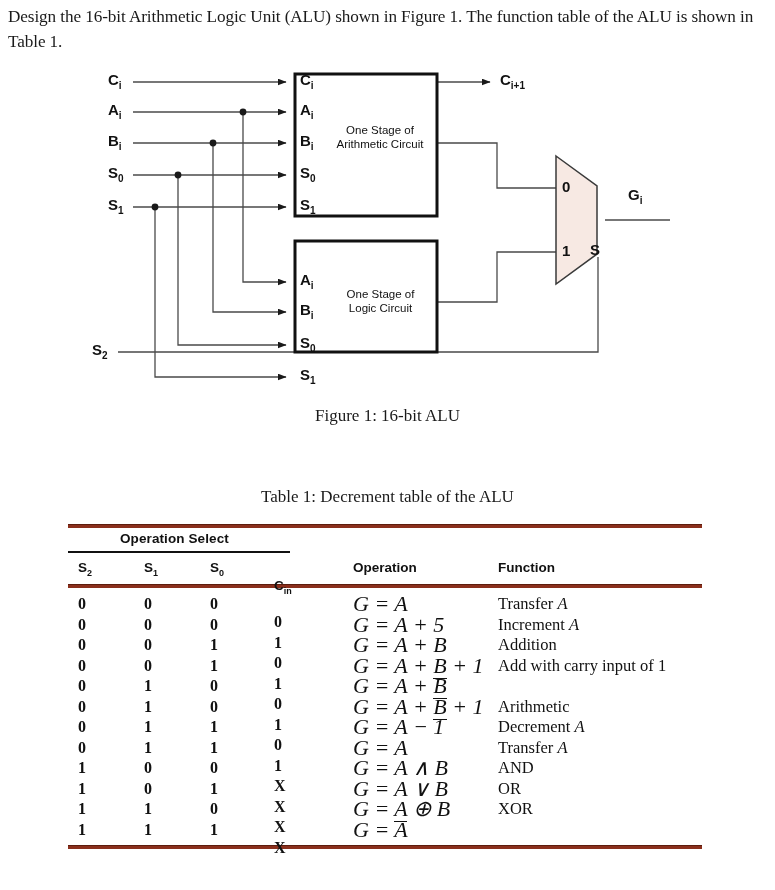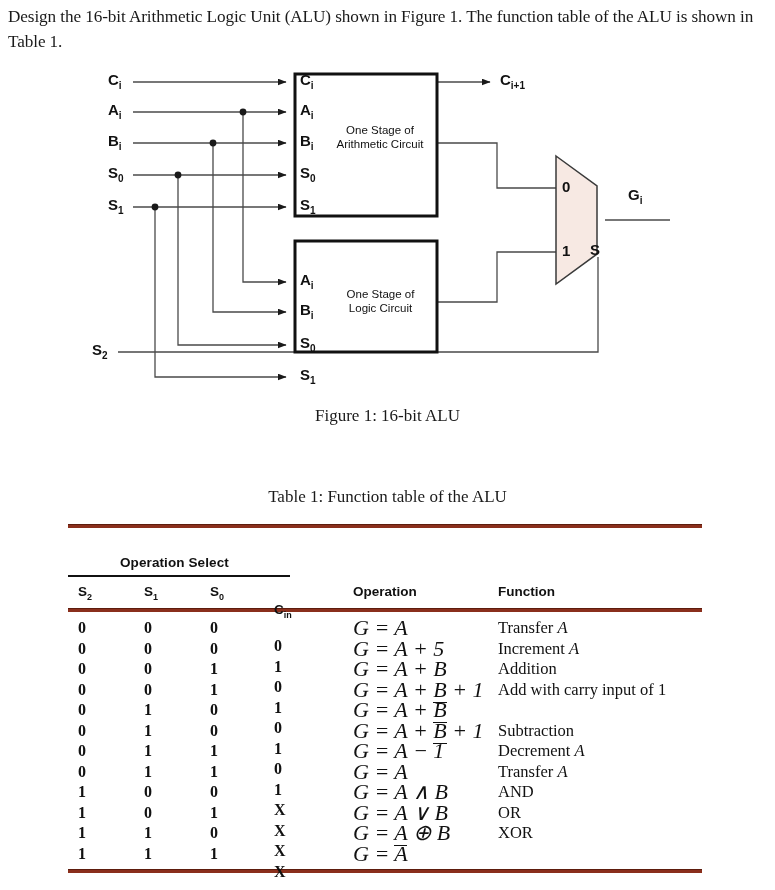--- a/index.html
+++ b/index.html
@@ -58,21 +58,20 @@
   }
   .rule-red {
     height: 3px;
     background: #8a2f1c;
     border-top: 1px solid #5d1c0d;
     width: 100%;
   }
   #opsel-row {
     position: relative;
     height: 26px;
-    margin-top: 24px;
   }
   #opsel-label {
     position: absolute;
     left: 52px;
     top: 3px;
     font-family: "Liberation Sans", sans-serif;
     font-weight: bold;
     font-size: 13.5px;
     color: #111;
     letter-spacing: 0.1px;
@@ -230,21 +229,21 @@
     <span style="position:absolute;left:562px;top:118px;font-family:'Liberation Sans',sans-serif;font-size:15px;font-weight:600;color:#111;">0</span>
     <span style="position:absolute;left:562px;top:182px;font-family:'Liberation Sans',sans-serif;font-size:15px;font-weight:600;color:#111;">1</span>
     <span style="position:absolute;left:590px;top:181px;font-family:'Liberation Sans',sans-serif;font-size:15px;font-weight:600;color:#111;">S</span>
 
     <span style="position:absolute;left:500px;top:11px;font-family:'Liberation Sans',sans-serif;font-size:15px;font-weight:600;color:#111;">C<sub style="font-size:10px;">i+1</sub></span>
     <span style="position:absolute;left:628px;top:126px;font-family:'Liberation Sans',sans-serif;font-size:15px;font-weight:600;color:#111;">G<sub style="font-size:10px;">i</sub></span>
   </div>
 </div>
 
 <div class="fig-caption" id="figure-caption">Figure 1: 16-bit ALU</div>
-<div class="fig-caption" id="table-caption">Table 1: Function table of the ALU</div>
+<div class="fig-caption" id="table-caption">Table 1: Decrement table of the ALU</div>
 
 <div id="function-table">
   <div class="rule-red" style="background: rgb(138, 47, 28);"></div>
 
   <div id="opsel-row">
     <div id="opsel-label">Operation Select</div>
     <div id="opsel-underline"></div>
   </div>
 
   <div id="header-row">
@@ -297,21 +296,21 @@
         <span class="cell bit c-s0">0</span>
         <span class="cell bit c-cin">0</span>
         <span class="cell op  c-op">G = A + <span class="bar">B</span></span>
       </div>
       <div class="trow">
         <span class="cell bit c-s2">0</span>
         <span class="cell bit c-s1">1</span>
         <span class="cell bit c-s0">0</span>
         <span class="cell bit c-cin">1</span>
         <span class="cell op  c-op">G = A + <span class="bar">B</span> + 1</span>
-        <span class="cell fn  c-fn">Subtraction</span>
+        <span class="cell fn  c-fn">Arithmetic</span>
       </div>
       <div class="trow">
         <span class="cell bit c-s2">0</span>
         <span class="cell bit c-s1">1</span>
         <span class="cell bit c-s0">1</span>
         <span class="cell bit c-cin">0</span>
         <span class="cell op  c-op">G = A − 1</span>
         <span class="cell fn  c-fn">Decrement <i>A</i></span>
       </div>
       <div class="trow">

